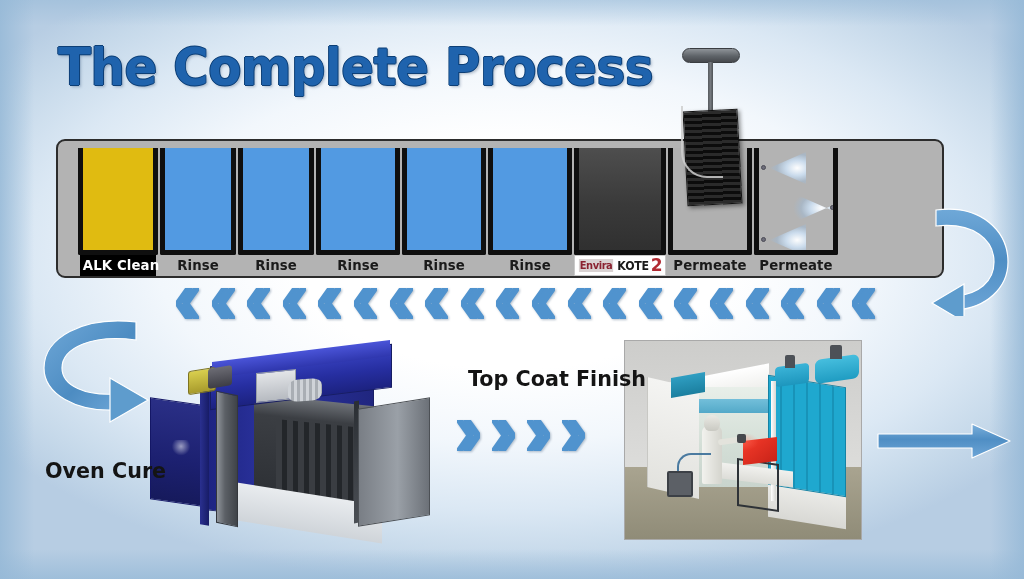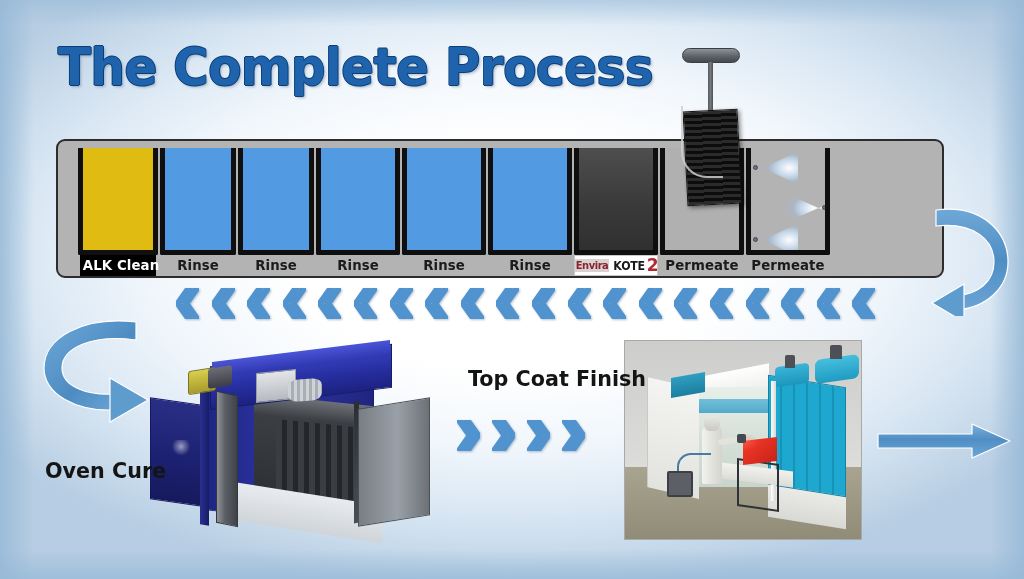--- a/index.html
+++ b/index.html
@@ -532,21 +532,21 @@
           <div class="liquid" style="background: rgb(82, 154, 226);"></div>
         </div>
         <div class="tank-label">Rinse</div>
       </div>
       <div class="tank" style="width: 84px;">
         <div class="vessel">
           <div class="liquid" style="background: rgb(82, 154, 226);"></div>
         </div>
         <div class="tank-label">Rinse</div>
       </div>
-      <div class="tank" style="width: 84px;">
+      <div class="tank" style="width: 92px;">
         <div class="vessel">
           <div class="liquid" style="background: linear-gradient(rgb(78, 78, 78), rgb(58, 58, 58) 55%, rgb(48, 48, 48));"></div>
         </div>
         <div class="logo-label">
           <span class="logo-a">Envira</span>
           <span class="logo-b">KOTE</span>
           <span class="logo-c">2</span>
         </div>
       </div>
       <div class="tank" style="width: 84px;">

